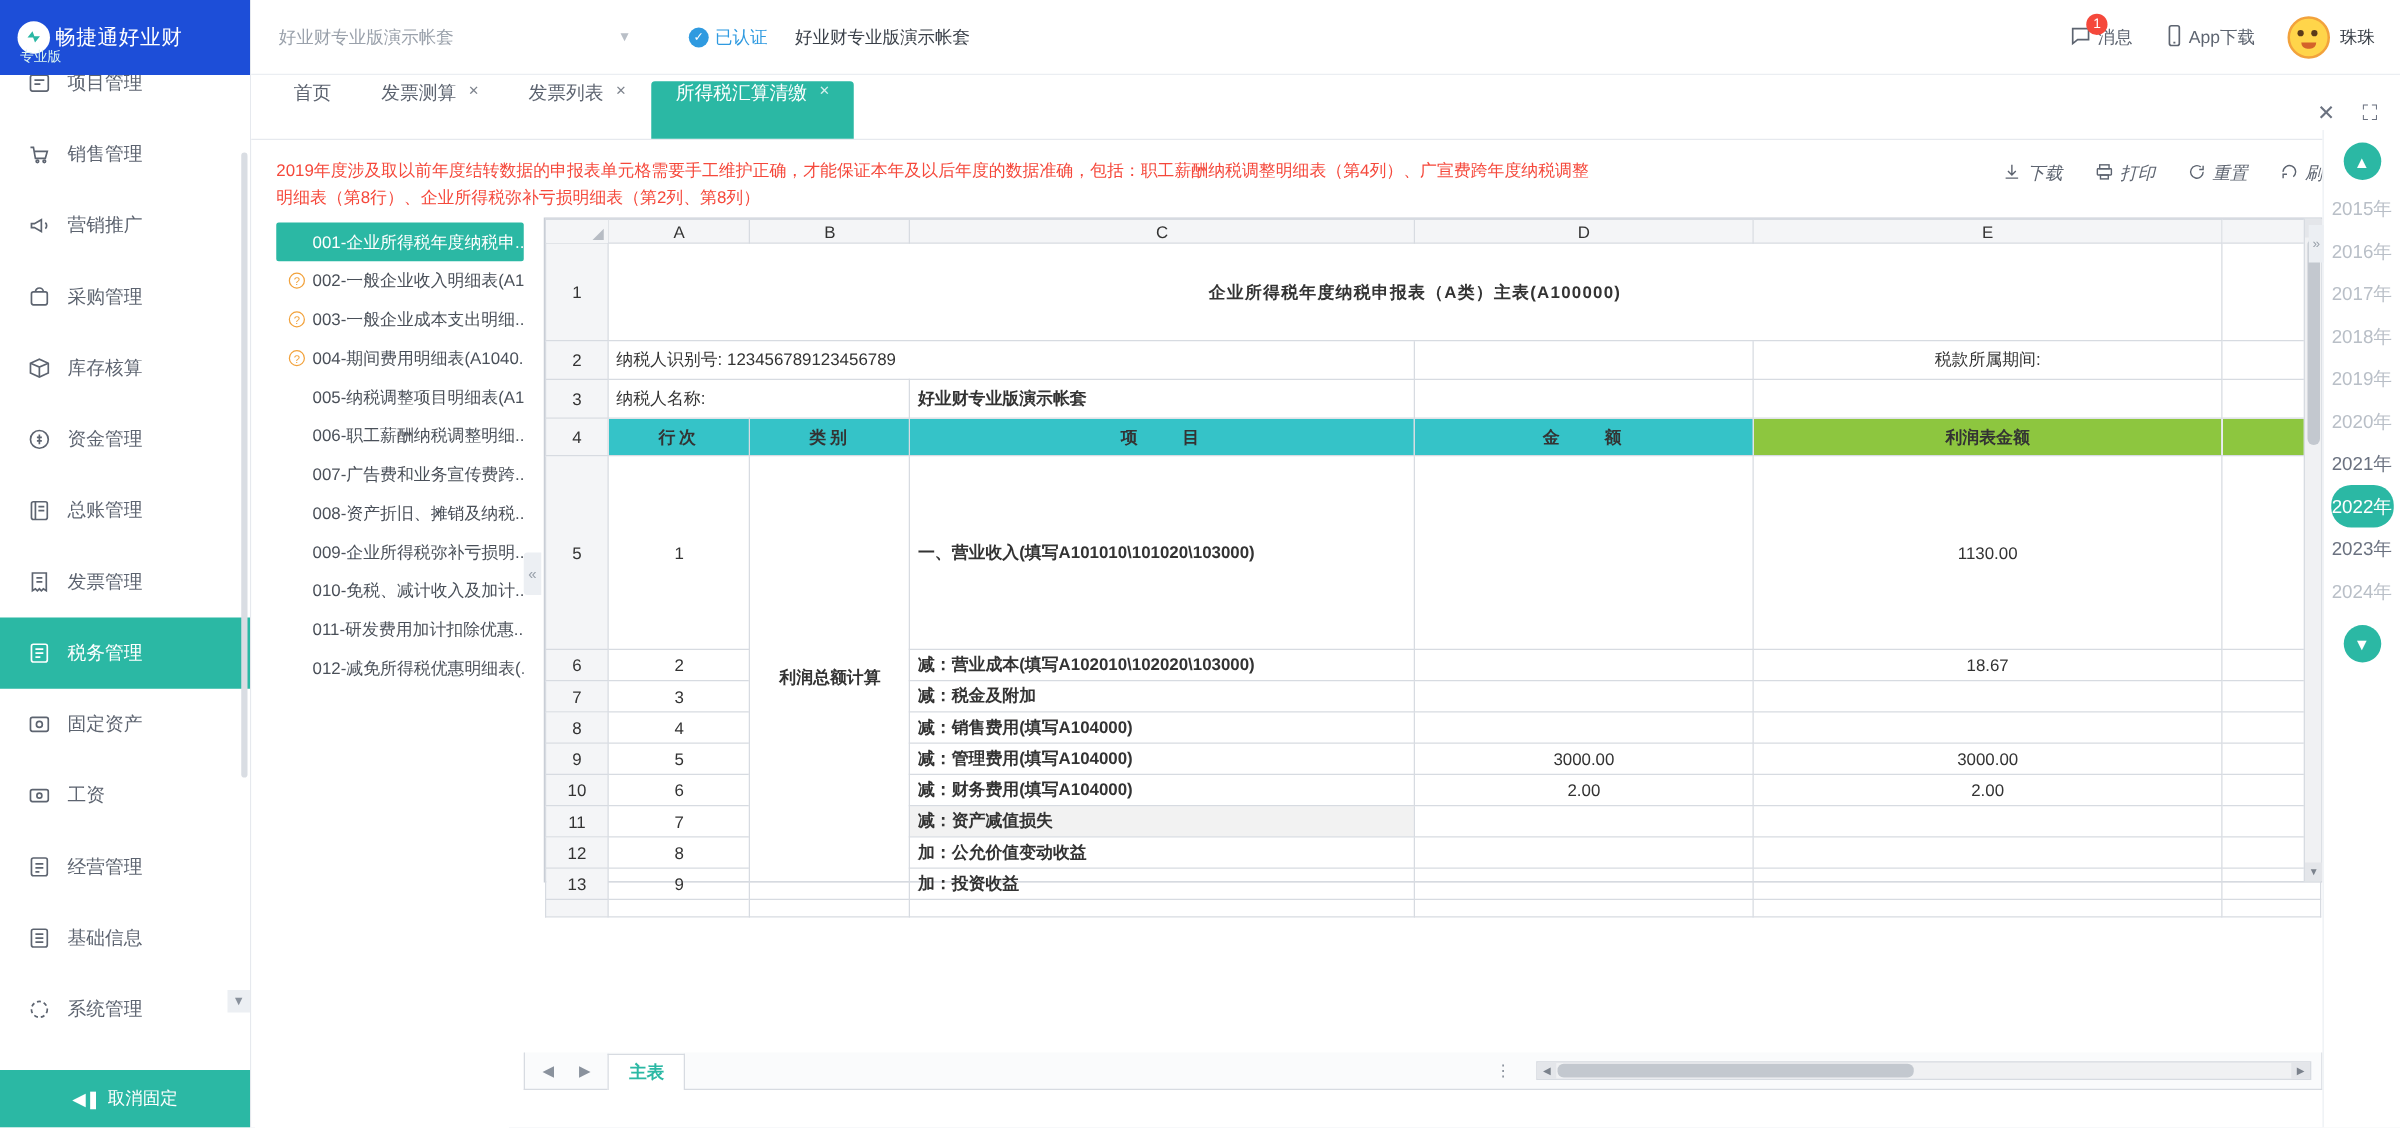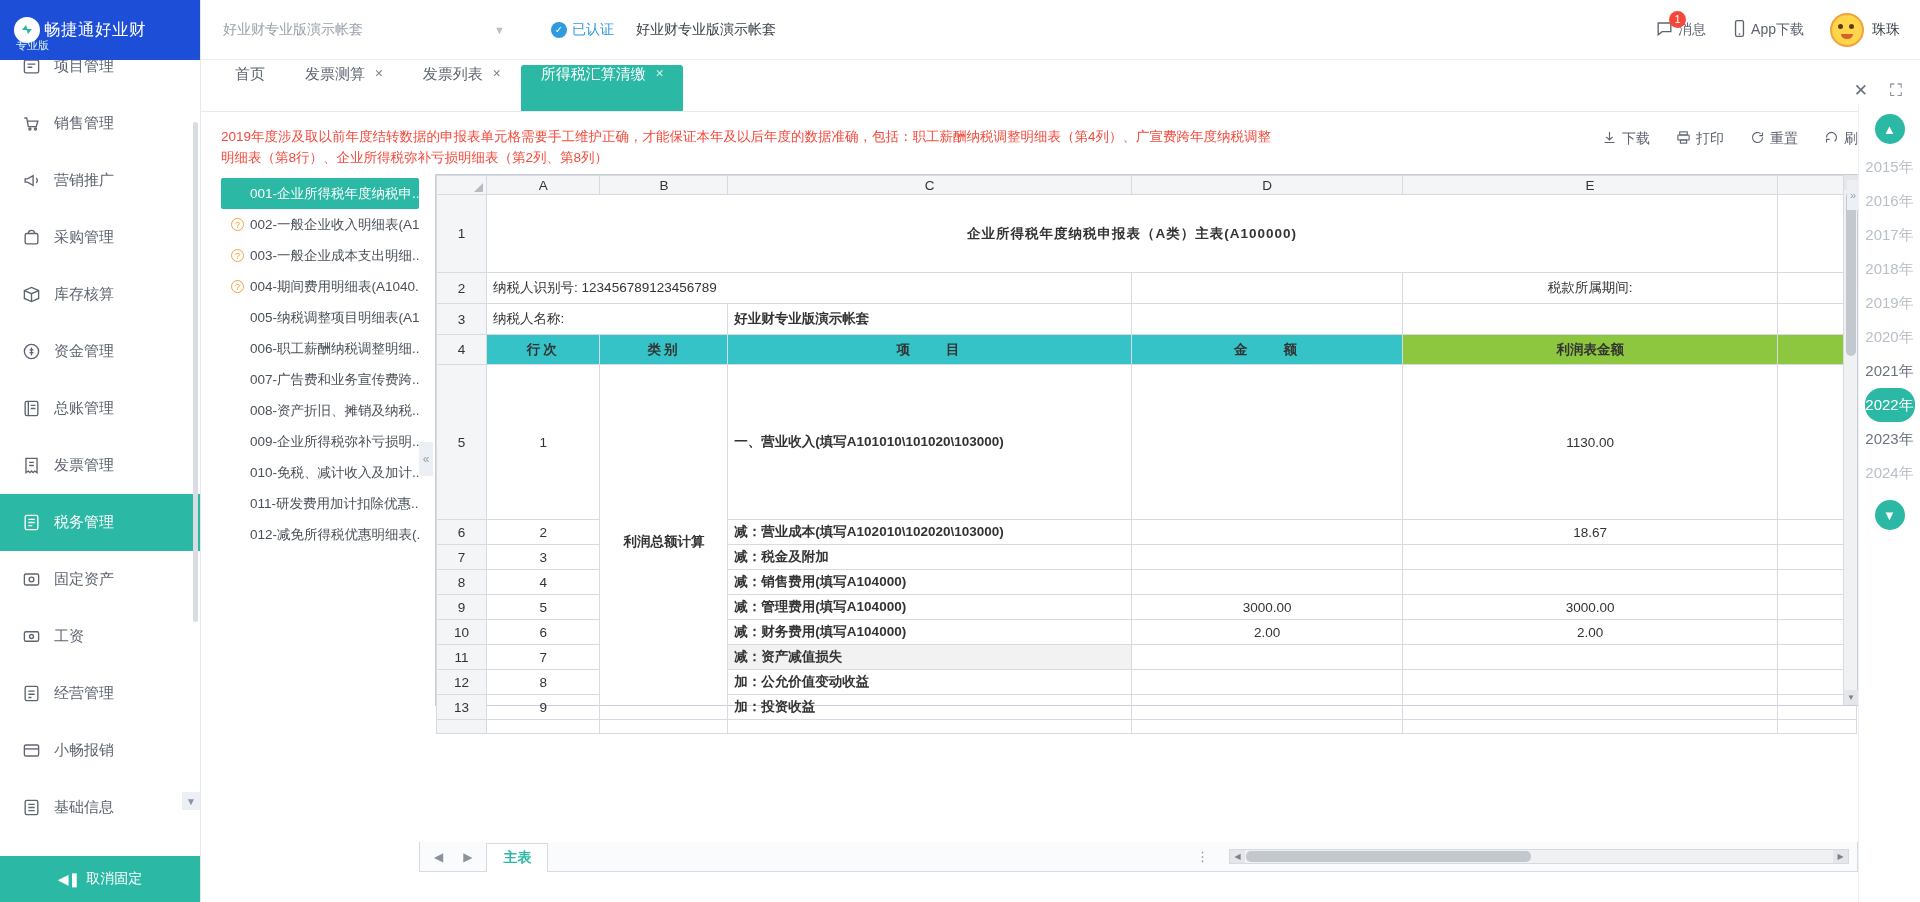--- a/index.html
+++ b/index.html
@@ -130,21 +130,21 @@
 
   
   .warn {
     color: #f5483b; font-size: 13.5px; line-height: 21px;
     padding: 14px 20px 6px 20px; width: 1100px;
   }
 
   
   .actions {
     position: absolute; right: 48px; top: 130px;
-    display: flex; align-items: center; gap: 26px; color: #5d6470; font-size: 14px;
+    display: flex; align-items: center; gap: 26px; color: #5d6470; font-size: 14px; font-style: italic;
   }
   .act { display: flex; align-items: center; gap: 5px; cursor: pointer; }
 
   
   .content { display: flex; padding: 0 0 0 20px; }
   .tree {
     width: 198px; flex: 0 0 198px; padding-top: 4px; position: relative;
   }
   .tree-item {
     height: 31px; display: flex; align-items: center; gap: 6px;
@@ -370,29 +370,20 @@
           <span>工资</span>
         </div>
         <div class="nav-item">
           <span class="nav-ico">
               <svg width="19" height="19" viewBox="0 0 24 24" fill="none" stroke="currentColor" stroke-width="1.7">
                 <rect x="4" y="3" width="16" height="18" rx="2"></rect>
                 <path d="M8 9h8M8 13h8M8 17h4"></path>
               </svg>
             </span>
           <span>经营管理</span>
-        </div>
-        <div class="nav-item">
-          <span class="nav-ico">
-              <svg width="19" height="19" viewBox="0 0 24 24" fill="none" stroke="currentColor" stroke-width="1.7">
-                <rect x="3" y="5" width="18" height="14" rx="2"></rect>
-                <path d="M3 10h18"></path>
-              </svg>
-            </span>
-          <span>小畅报销</span>
         </div>
         <div class="nav-item">
           <span class="nav-ico">
               <svg width="19" height="19" viewBox="0 0 24 24" fill="none" stroke="currentColor" stroke-width="1.7">
                 <rect x="4" y="3" width="16" height="18" rx="2"></rect>
                 <path d="M8 8h8M8 12h8M8 16h8"></path>
               </svg>
             </span>
           <span>基础信息</span>
         </div>

